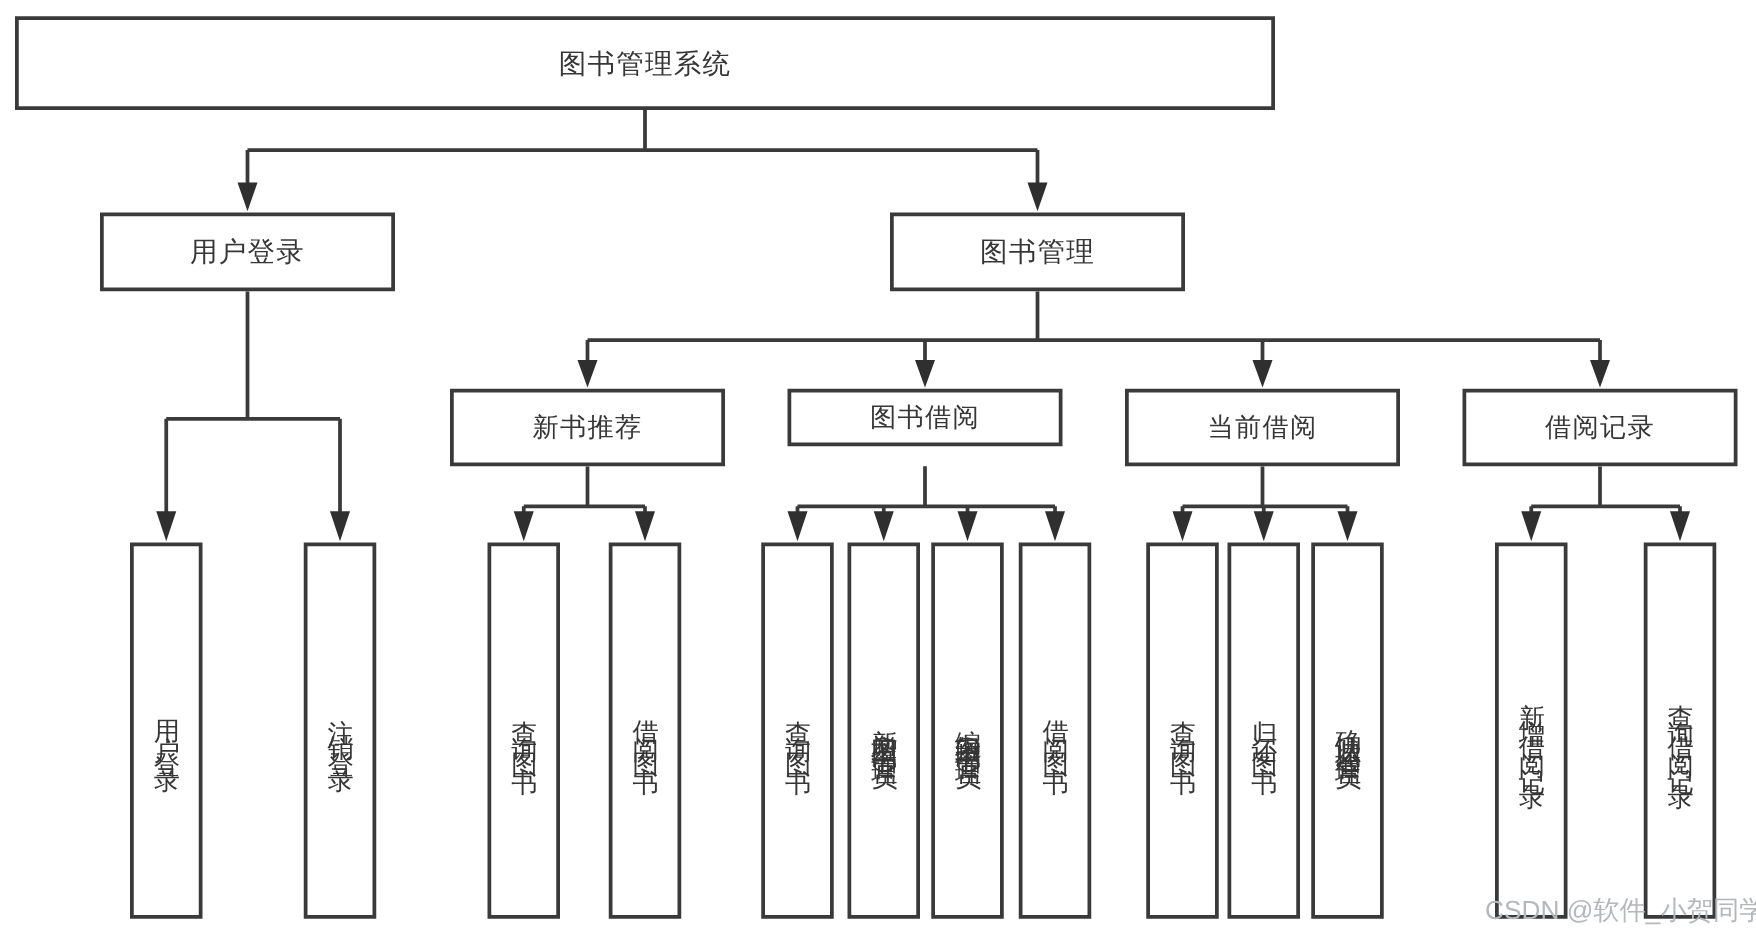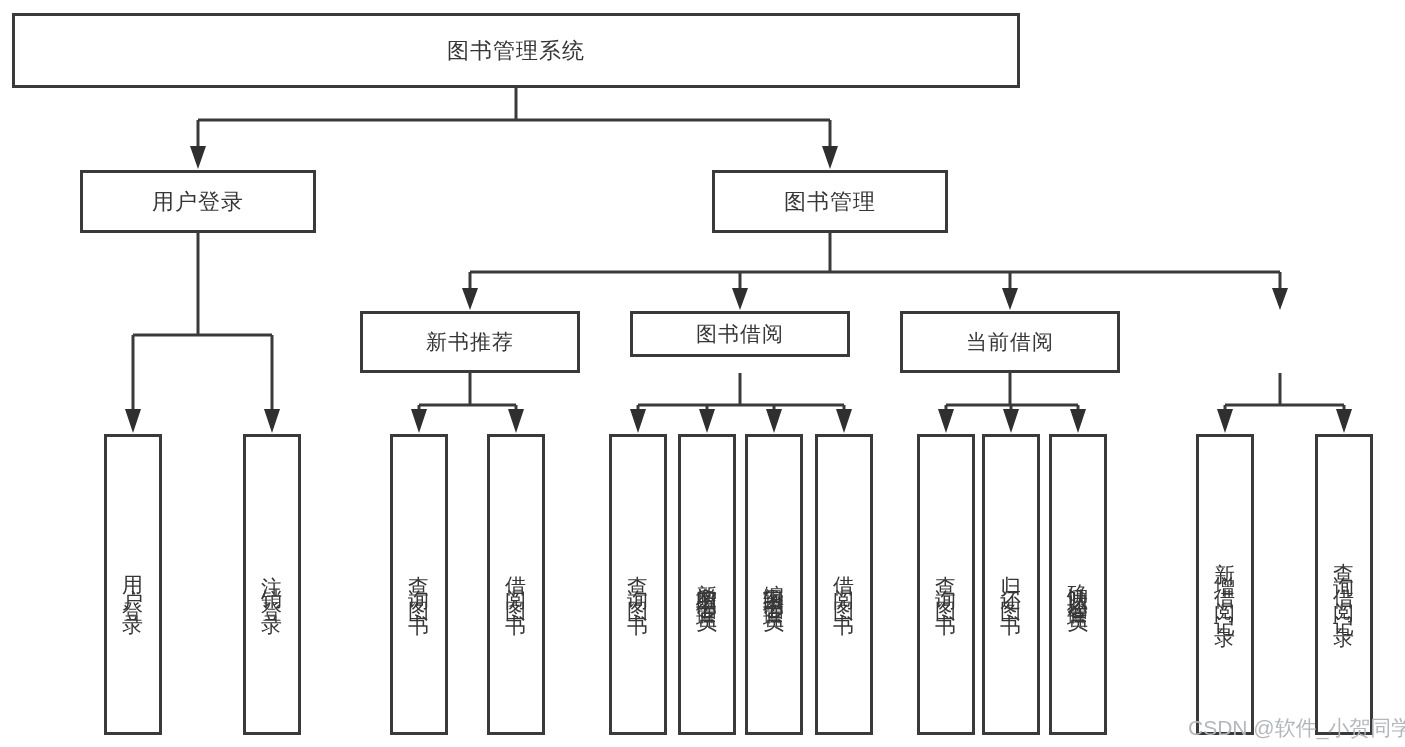--- a/index.html
+++ b/index.html
@@ -139,20 +139,21 @@
   </svg>
 
   <div class="hnode" style="left:12px;top:13px;width:1008px;height:75px;">图书管理系统</div>
 
   <div class="hnode" style="left:80px;top:170px;width:236px;height:63px;">用户登录</div>
   <div class="hnode" style="left:712px;top:170px;width:236px;height:63px;">图书管理</div>
 
   <div class="hnode l3" style="left:360px;top:311px;width:220px;height:62px;">新书推荐</div>
   <div class="hnode l3" style="left:630px;top:311px;width:220px;height:46px;">图书借阅</div>
   <div class="hnode l3" style="left:900px;top:311px;width:220px;height:62px;">当前借阅</div>
+  <div class="hnode l3" style="left:1170px;top:311px;width:220px;height:62px;">借阅记录</div>
 
   <div class="leaf" style="left:104px;">
     <span>用户登录</span>
   </div>
   <div class="leaf" style="left:243px;">
     <span>注销登录</span>
   </div>
 
   <div class="leaf" style="left:390px;">
     <span>查询图书</span>

